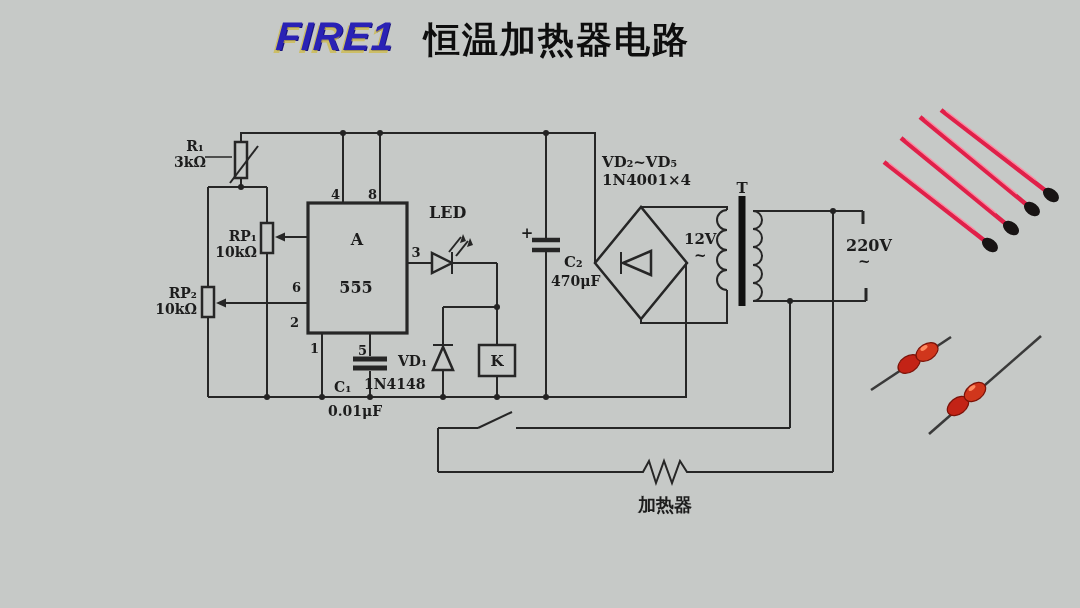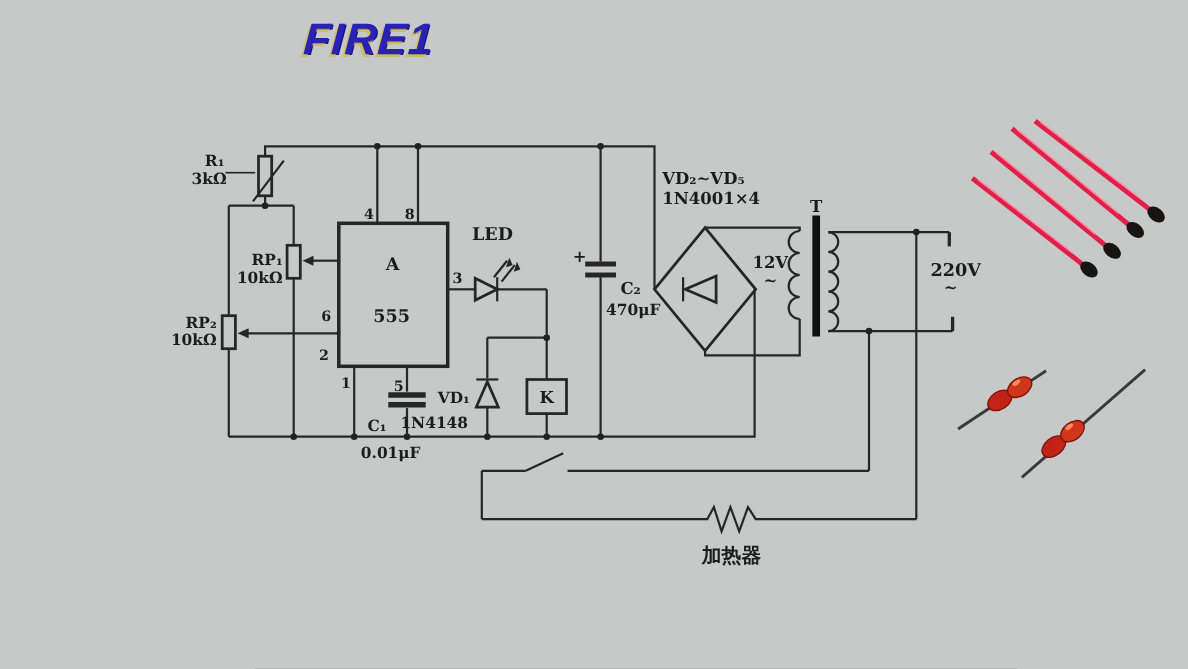--- a/index.html
+++ b/index.html
@@ -29,20 +29,21 @@
   .w3{stroke:#262626;stroke-width:3;fill:none;}
   .comp{stroke:#262626;stroke-width:2.5;fill:none;}
   .dot{fill:#222;}
 </style>
 </head>
 <body>
 
 <div class="canvas">
 
   <div class="logo">FIRE1</div>
+  <div class="title">恒温加热器电路</div>
 
   <svg width="1080" height="608" viewBox="0 0 1080 608" style="position:absolute;left:0;top:0;">
 
     <g>
 
       <path class="w" d="M241,142 L241,133 L595,133 L595,263"></path>
 
       <path class="w" d="M343,133 V203"></path>
       <path class="w" d="M380,133 V203"></path>
 

